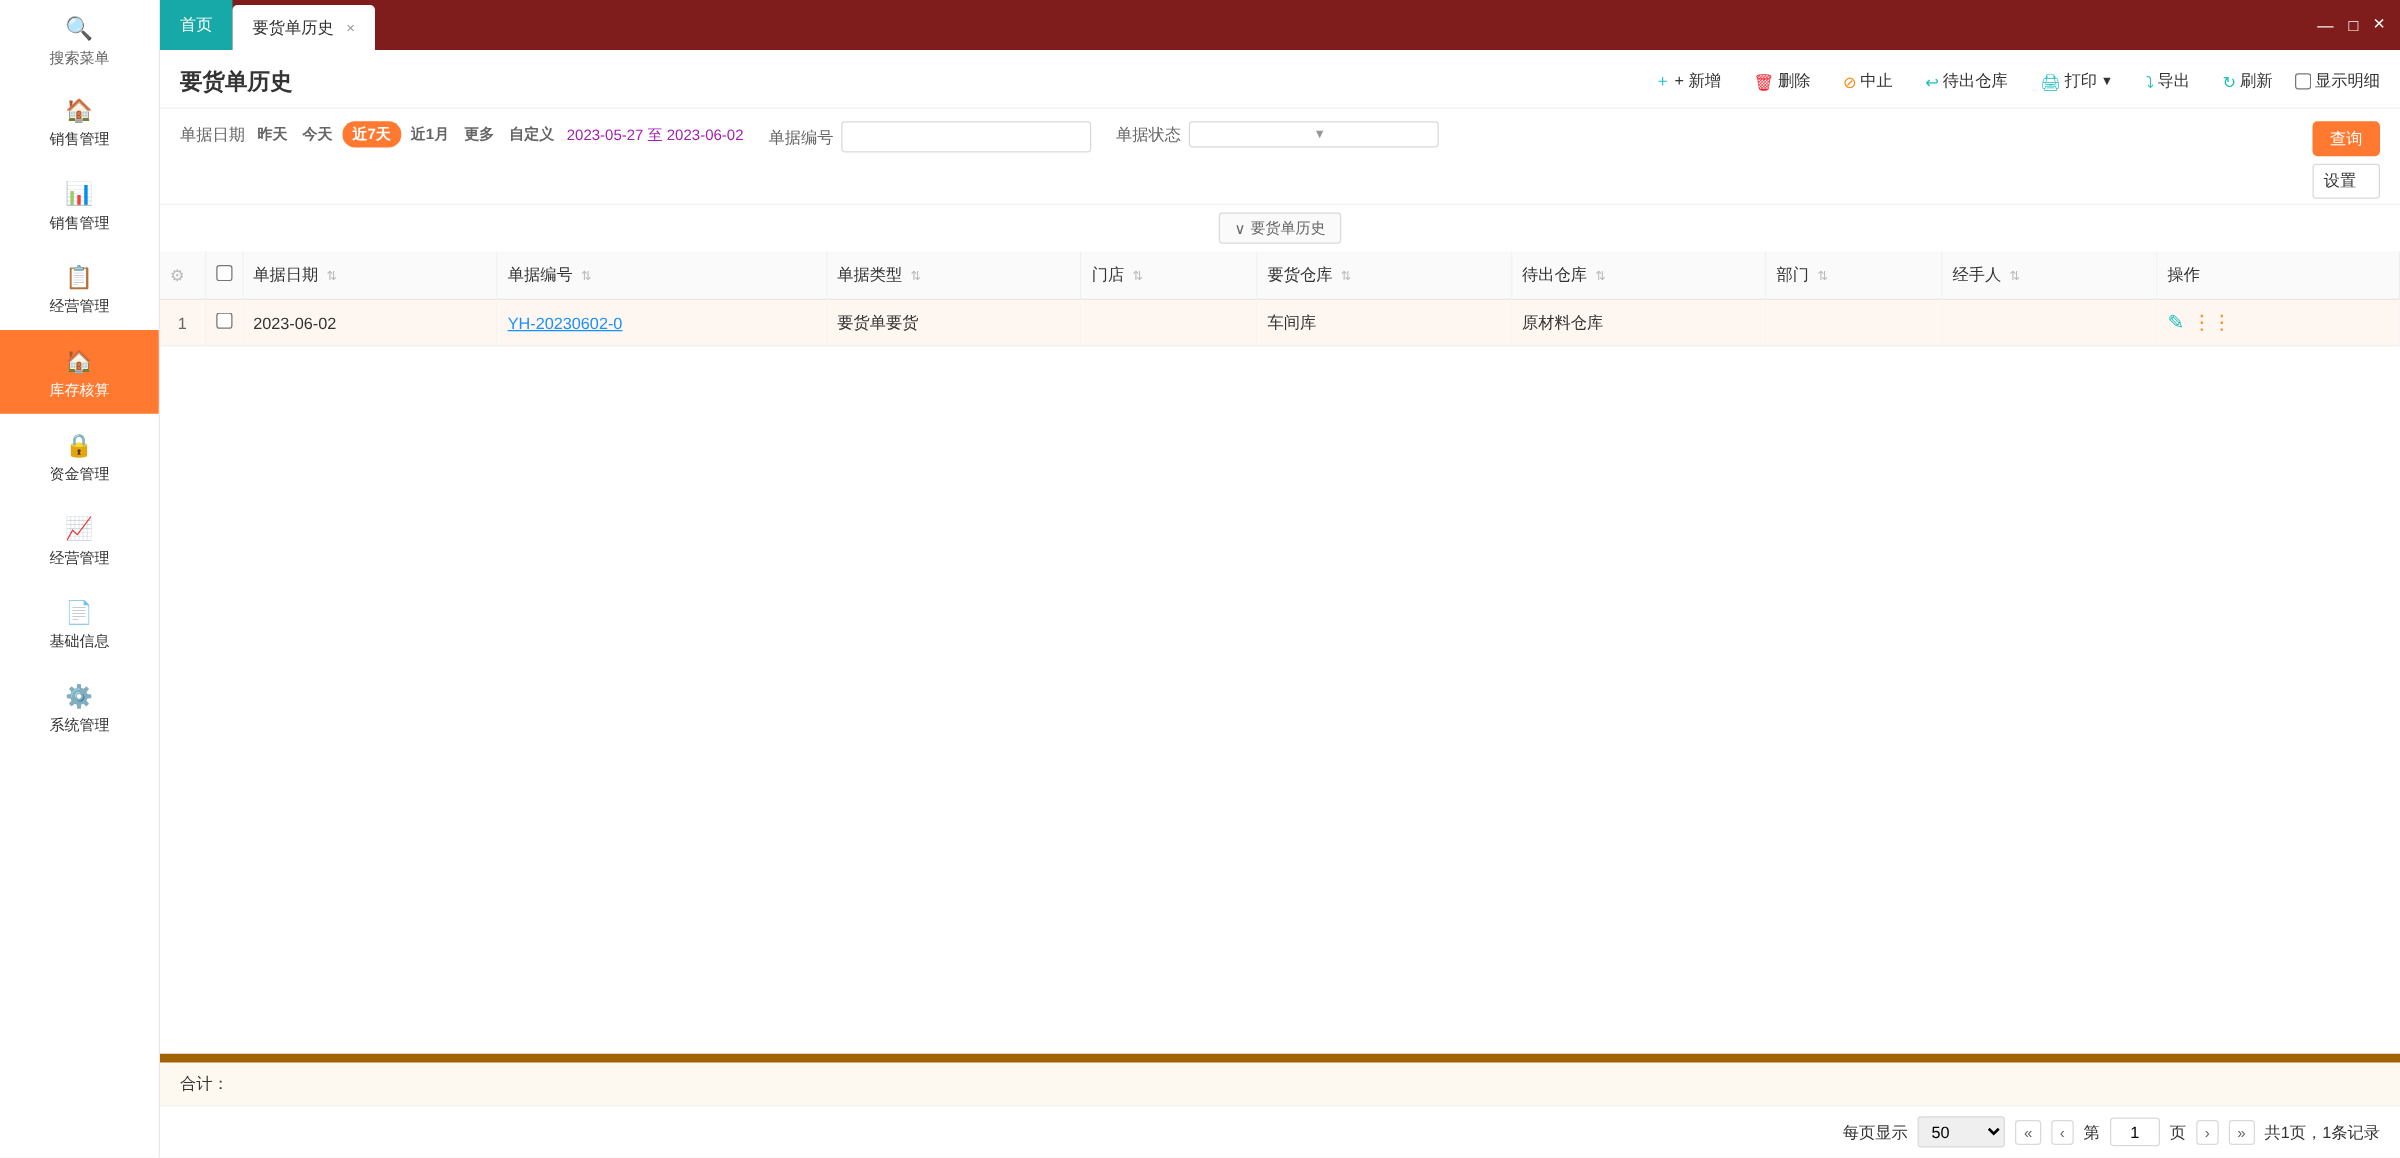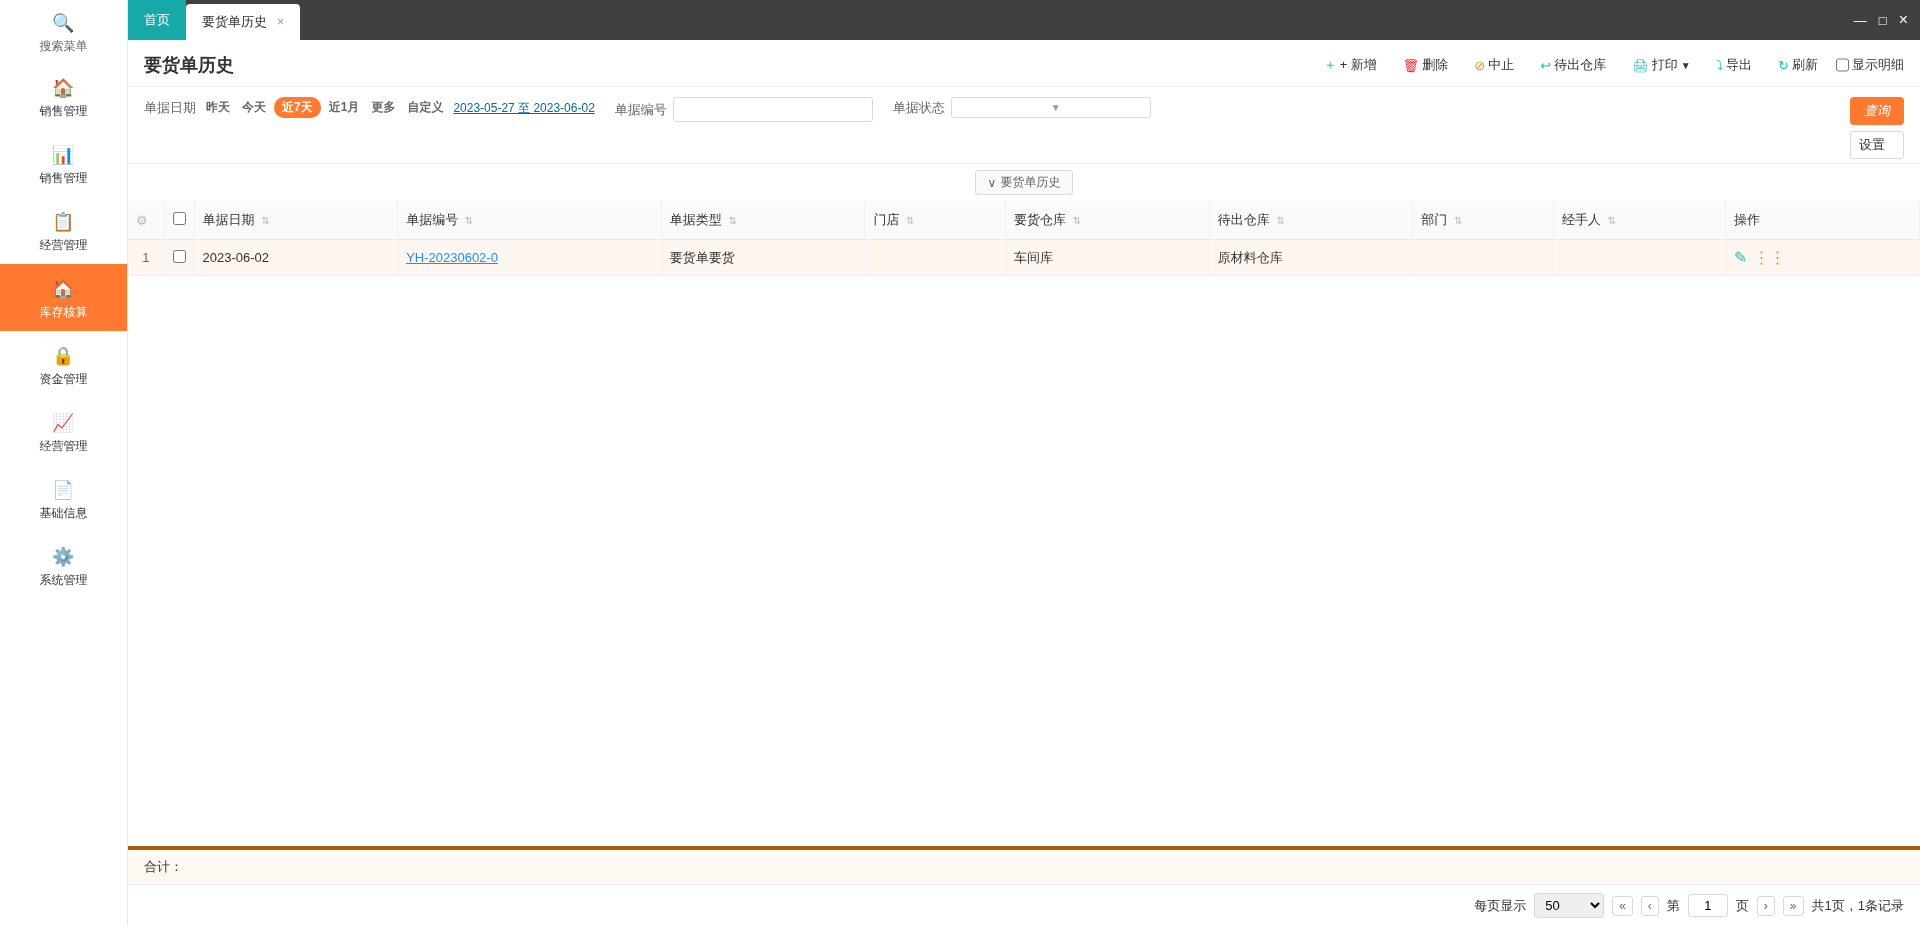--- a/index.html
+++ b/index.html
@@ -28,21 +28,21 @@
     .sidebar-item .icon { font-size: 18px; }
     .sidebar-search { padding: 12px 8px 8px; display: flex; flex-direction: column; align-items: center; gap: 4px; cursor: pointer; color: #666; font-size: 12px; }
     .sidebar-search .icon { font-size: 18px; }
 
     
     .main { flex: 1; display: flex; flex-direction: column; overflow: hidden; }
 
     
     .topbar {
       height: 40px;
-      background: #404040;
+      background: #7f1d1d;
       display: flex;
       align-items: center;
       padding: 0 0 0 0;
       flex-shrink: 0;
     }
     .topbar-tab {
       display: flex;
       align-items: center;
       height: 100%;
       padding: 0 16px;
@@ -121,21 +121,21 @@
       color: #666;
       cursor: pointer;
       padding: 2px 4px;
     }
     .filter-date-btn.active {
       background: #ff7a30;
       color: #fff;
       border-radius: 10px;
       padding: 2px 8px;
     }
-    .filter-date-range { font-size: 12px; color: #0369a1; margin-top: 2px; text-decoration: underline; }
+    .filter-date-range { font-size: 12px; color: #a21caf; margin-top: 2px; }
     .filter-input {
       border: 1px solid #d9d9d9;
       border-radius: 3px;
       padding: 4px 8px;
       font-size: 13px;
       width: 200px;
       outline: none;
     }
     .filter-select-wrapper {
       display: flex;
@@ -199,21 +199,21 @@
       color: #333;
       border-right: 1px solid #f5f5f5;
       white-space: nowrap;
     }
     td.link { color: #1890ff; cursor: pointer; text-decoration: underline; }
     .row-num { color: #666; text-align: center; }
 
     
     .footer-summary {
       background: #fef9f0;
-      border-top: 4px solid #a16207;
+      border-top: 7px solid #a16207;
       padding: 8px 16px;
       font-size: 13px;
       color: #333;
       flex-shrink: 0;
       display: flex;
       align-items: center;
       gap: 40px;
     }
 
     
@@ -394,21 +394,21 @@
 
       <div class="filter-group">
         <span class="filter-label">单据状态</span>
         <div class="filter-select-wrapper">
           <span></span>
           <span style="color:#999;font-size:10px;">▼</span>
         </div>
       </div>
 
       <div style="display:flex;flex-direction:column;gap:6px;margin-left:auto;">
-        <button class="toolbar-btn primary" style="border:none;font-size:13px;cursor:pointer;font-style:italic;">查询</button>
+        <button class="toolbar-btn primary" style="border:none;font-size:13px;cursor:pointer;">查询</button>
         <button class="toolbar-btn" style="border:1px solid #d9d9d9;border-radius:3px;font-size:13px;cursor:pointer;background:#fff;color:#333;">设置</button>
       </div>
     </div>
 
     <div class="expand-bar">
       <div class="expand-btn">
         <span>∨</span>
         <span>要货单历史</span>
       </div>
     </div>

